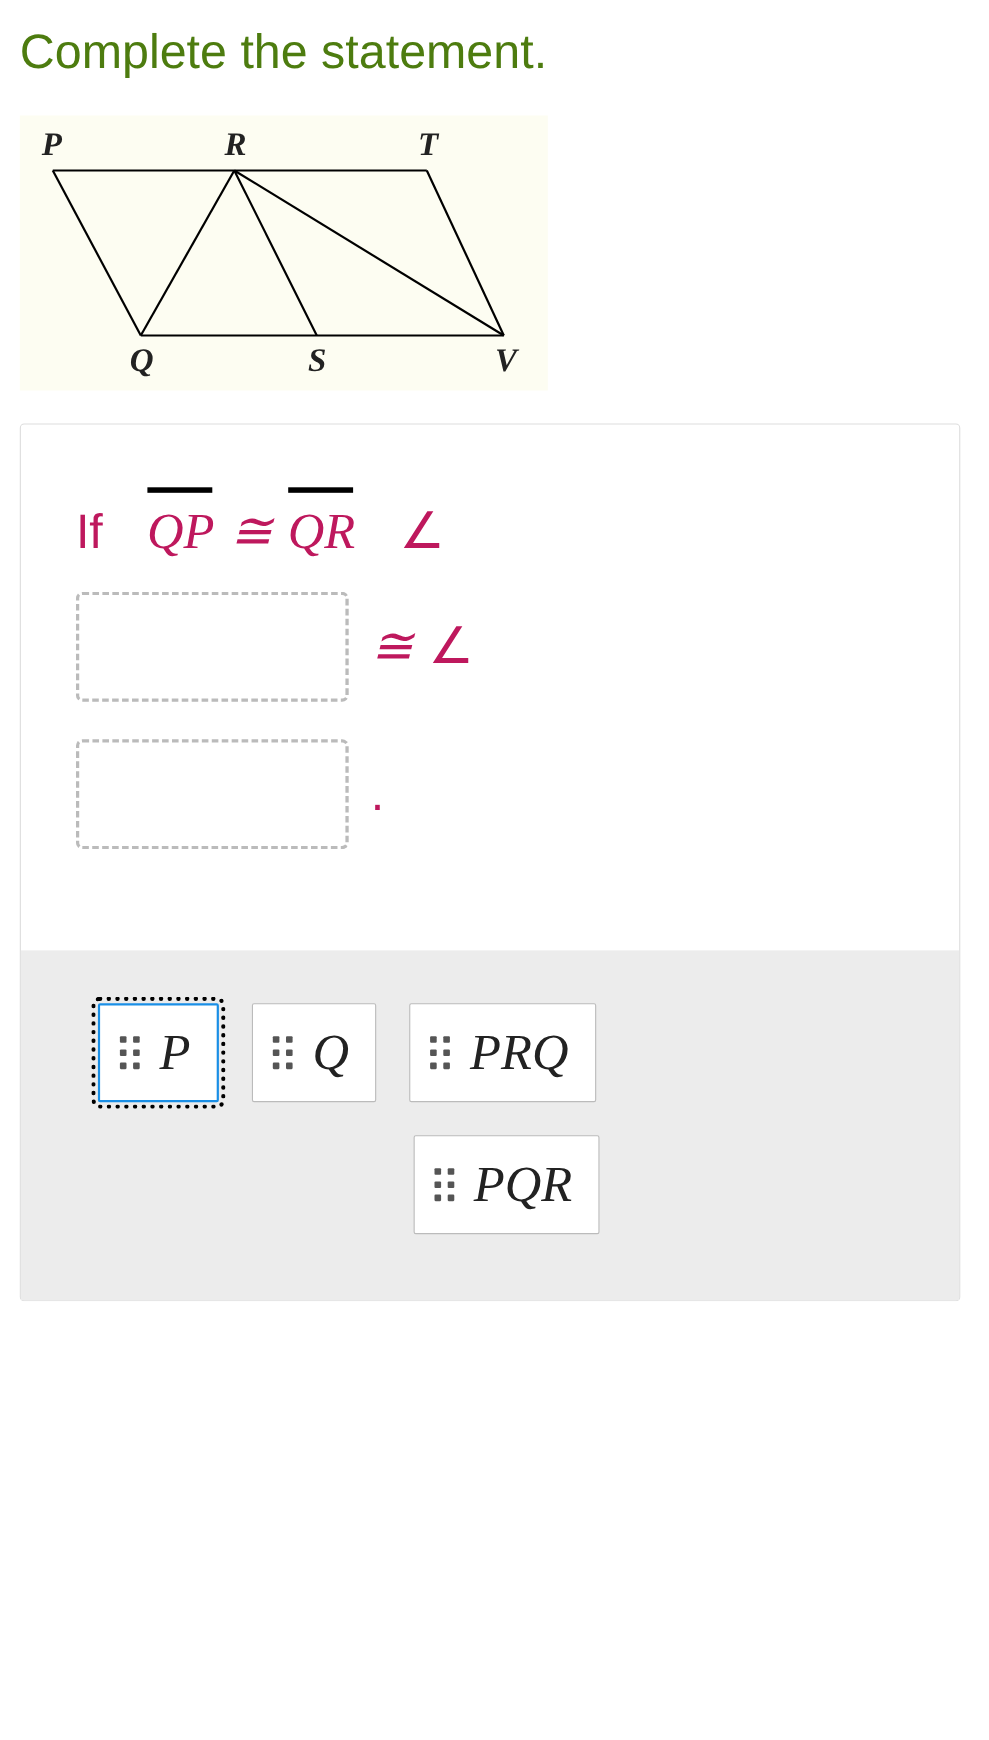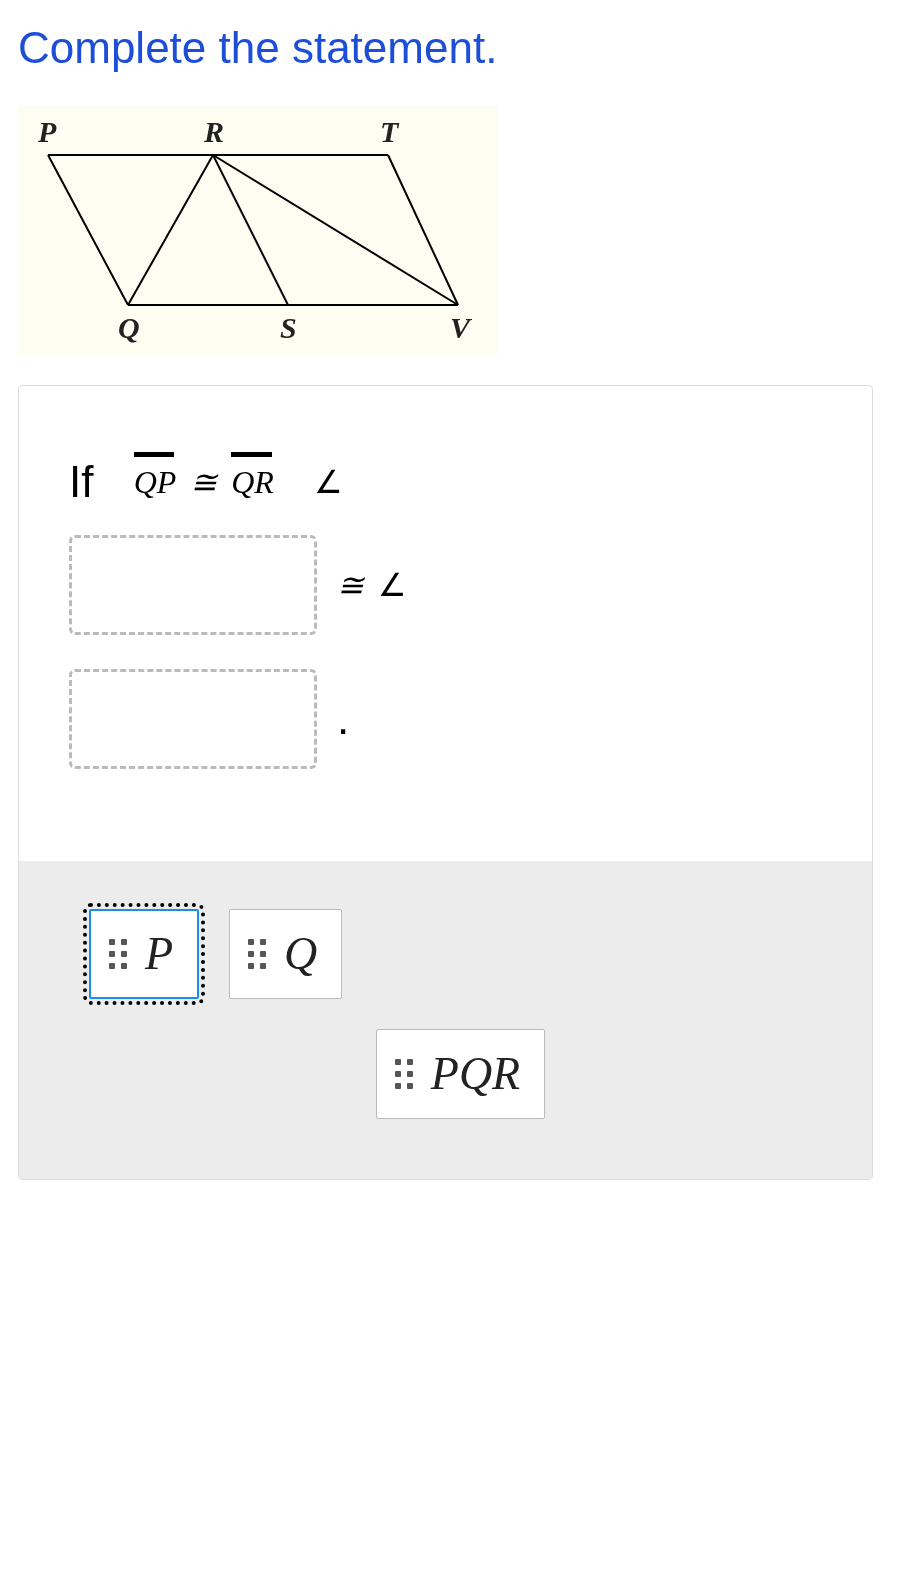--- a/index.html
+++ b/index.html
@@ -9,21 +9,21 @@
     font-family: Arial, Helvetica, sans-serif;
     background: #ffffff;
     width: 899px;
   }
   .page {
     padding: 18px 18px 0 18px;
   }
   .prompt {
     font-size: 44px;
     line-height: 1.35;
-    color: #1d4ed8;
+    color: #4d7c0f;
     margin-bottom: 28px;
   }
   .figure-wrap {
     width: 480px;
     height: 250px;
     background: #fdfdf2;
     position: relative;
     margin-bottom: 30px;
   }
   .figure-wrap svg {
@@ -40,27 +40,27 @@
   }
   .question-box {
     border: 1px solid #ddd;
     border-radius: 4px;
     background: #fff;
     margin-right: 8px;
   }
   .statement-area {
     padding: 65px 50px 70px 50px;
     font-size: 44px;
-    color: #000000;
+    color: #be185d;
     line-height: 1.4;
   }
   .math {
     font-family: "Times New Roman", serif;
     font-style: italic;
-    font-size: 32px;
+    font-size: 46px;
   }
   .seg-bar {
     display: inline-block;
     position: relative;
   }
   .seg-bar::before {
     content: "";
     position: absolute;
     top: -8px;
     left: 0;
@@ -201,20 +201,31 @@
         <span class="grip">
             <span></span>
             <span></span>
             <span></span>
             <span></span>
             <span></span>
             <span></span>
           </span>
         <span class="tile-label">Q</span>
       </div>
+      <div class="tile">
+        <span class="grip">
+            <span></span>
+            <span></span>
+            <span></span>
+            <span></span>
+            <span></span>
+            <span></span>
+          </span>
+        <span class="tile-label">PRQ</span>
+      </div>
       <div class="row2">
         <div class="tile">
           <span class="grip">
               <span></span>
               <span></span>
               <span></span>
               <span></span>
               <span></span>
               <span></span>
             </span>

